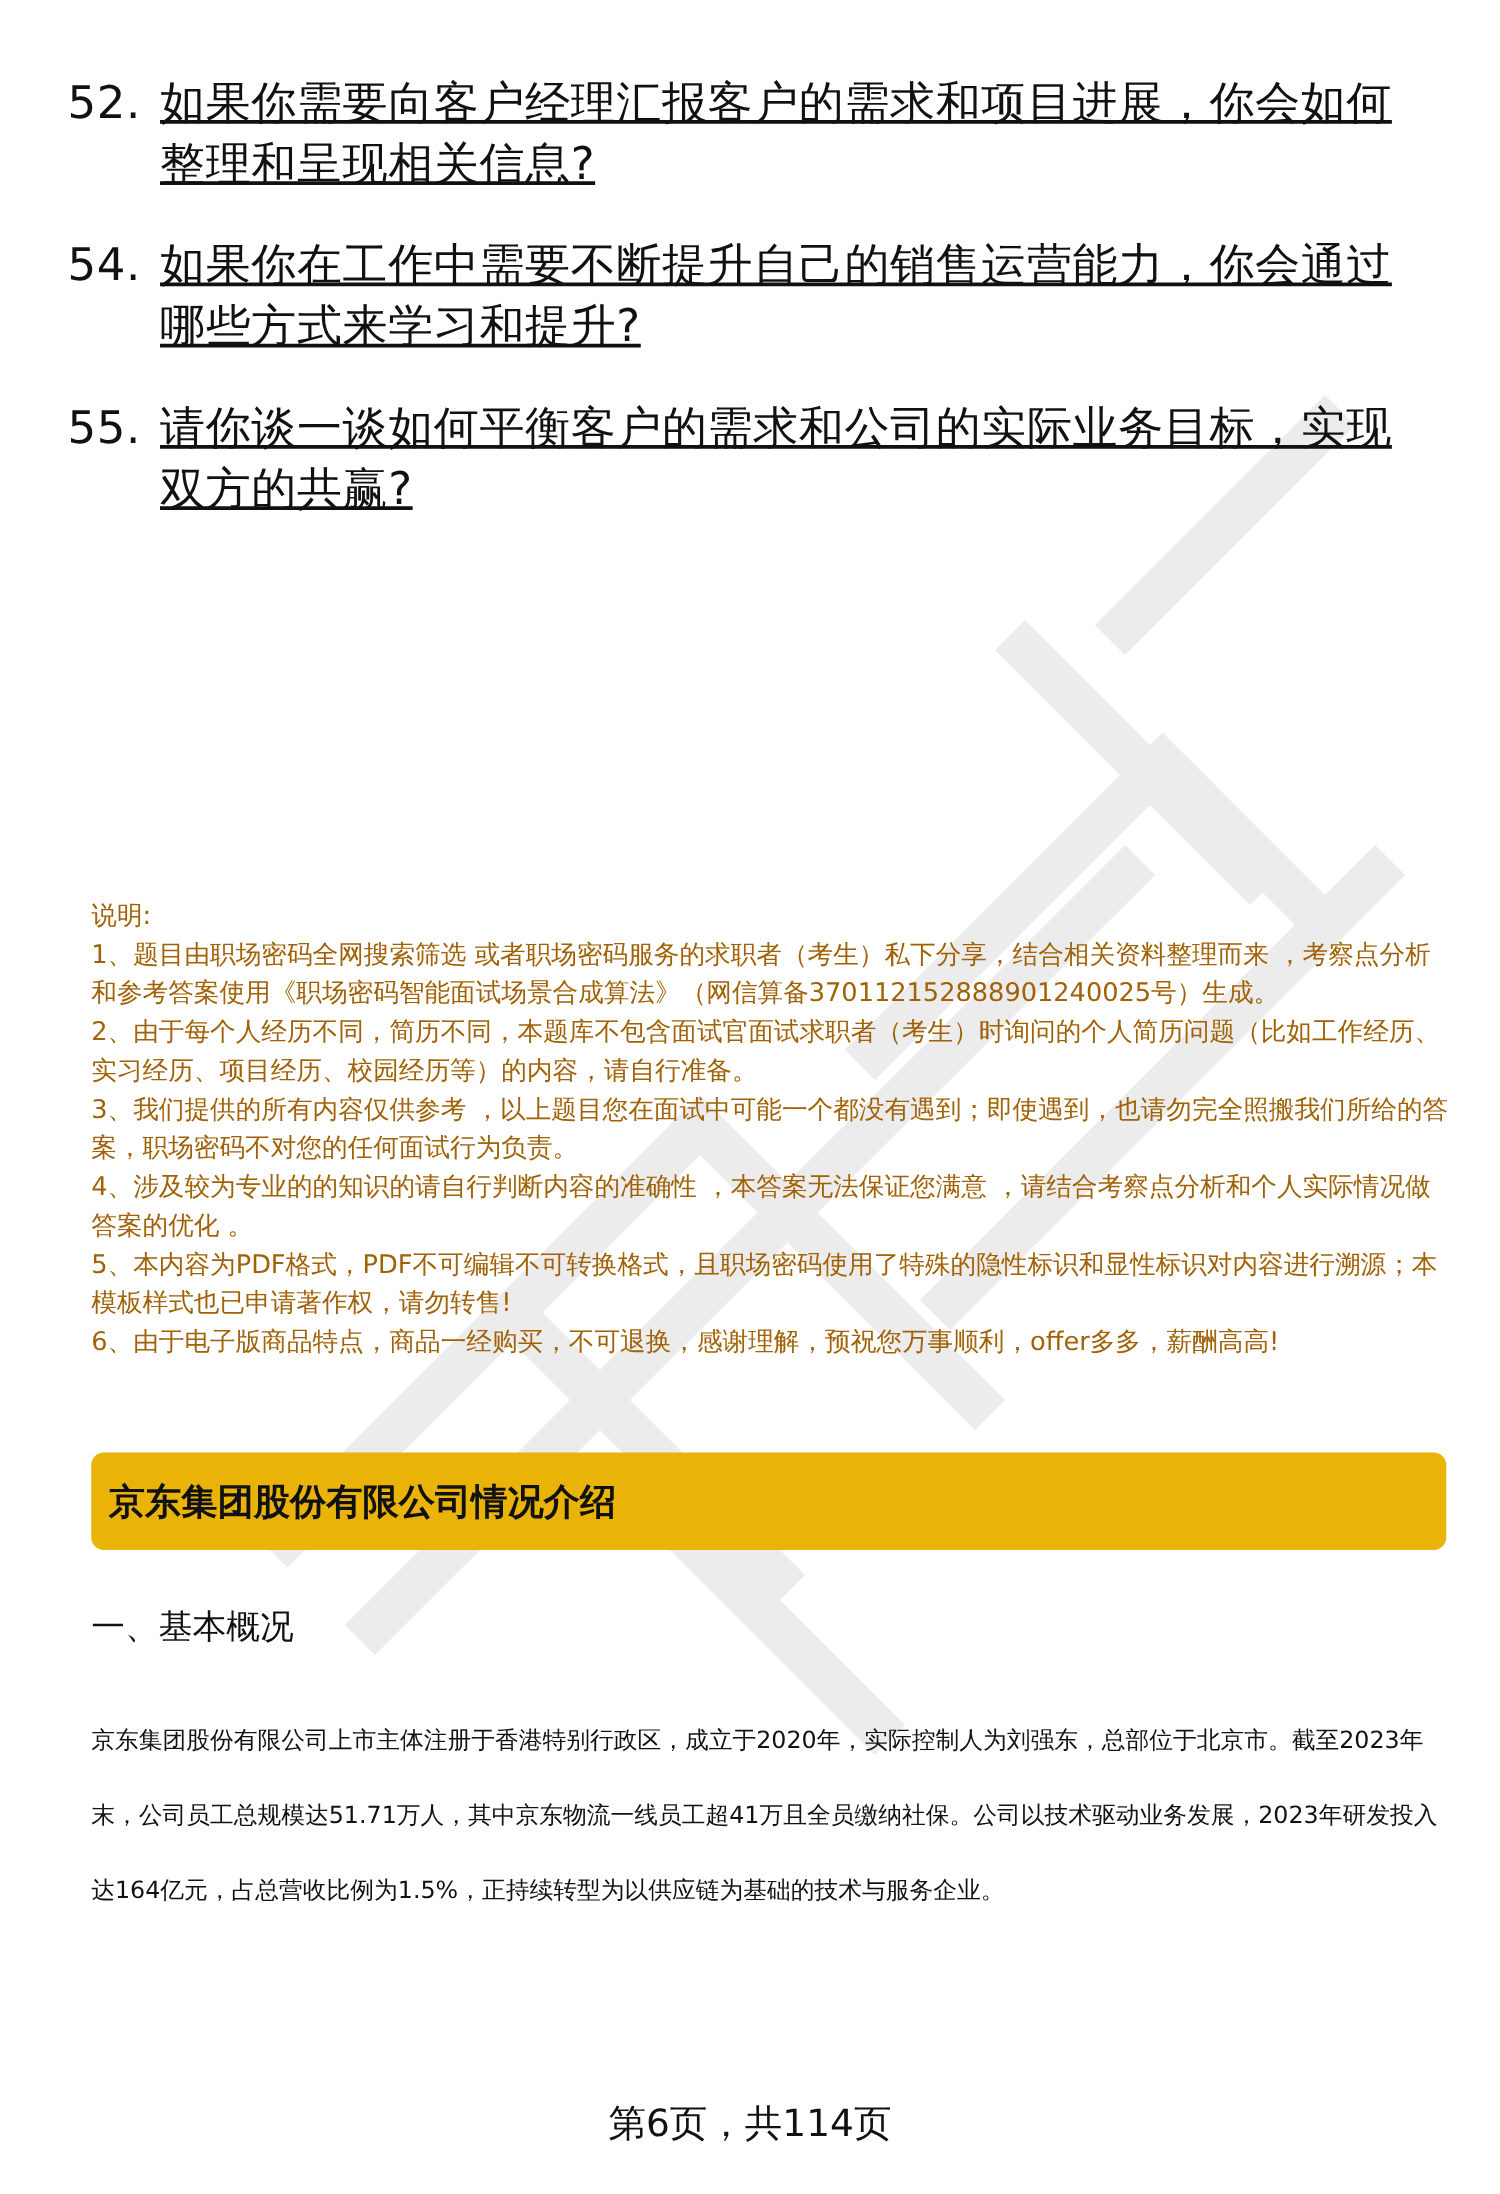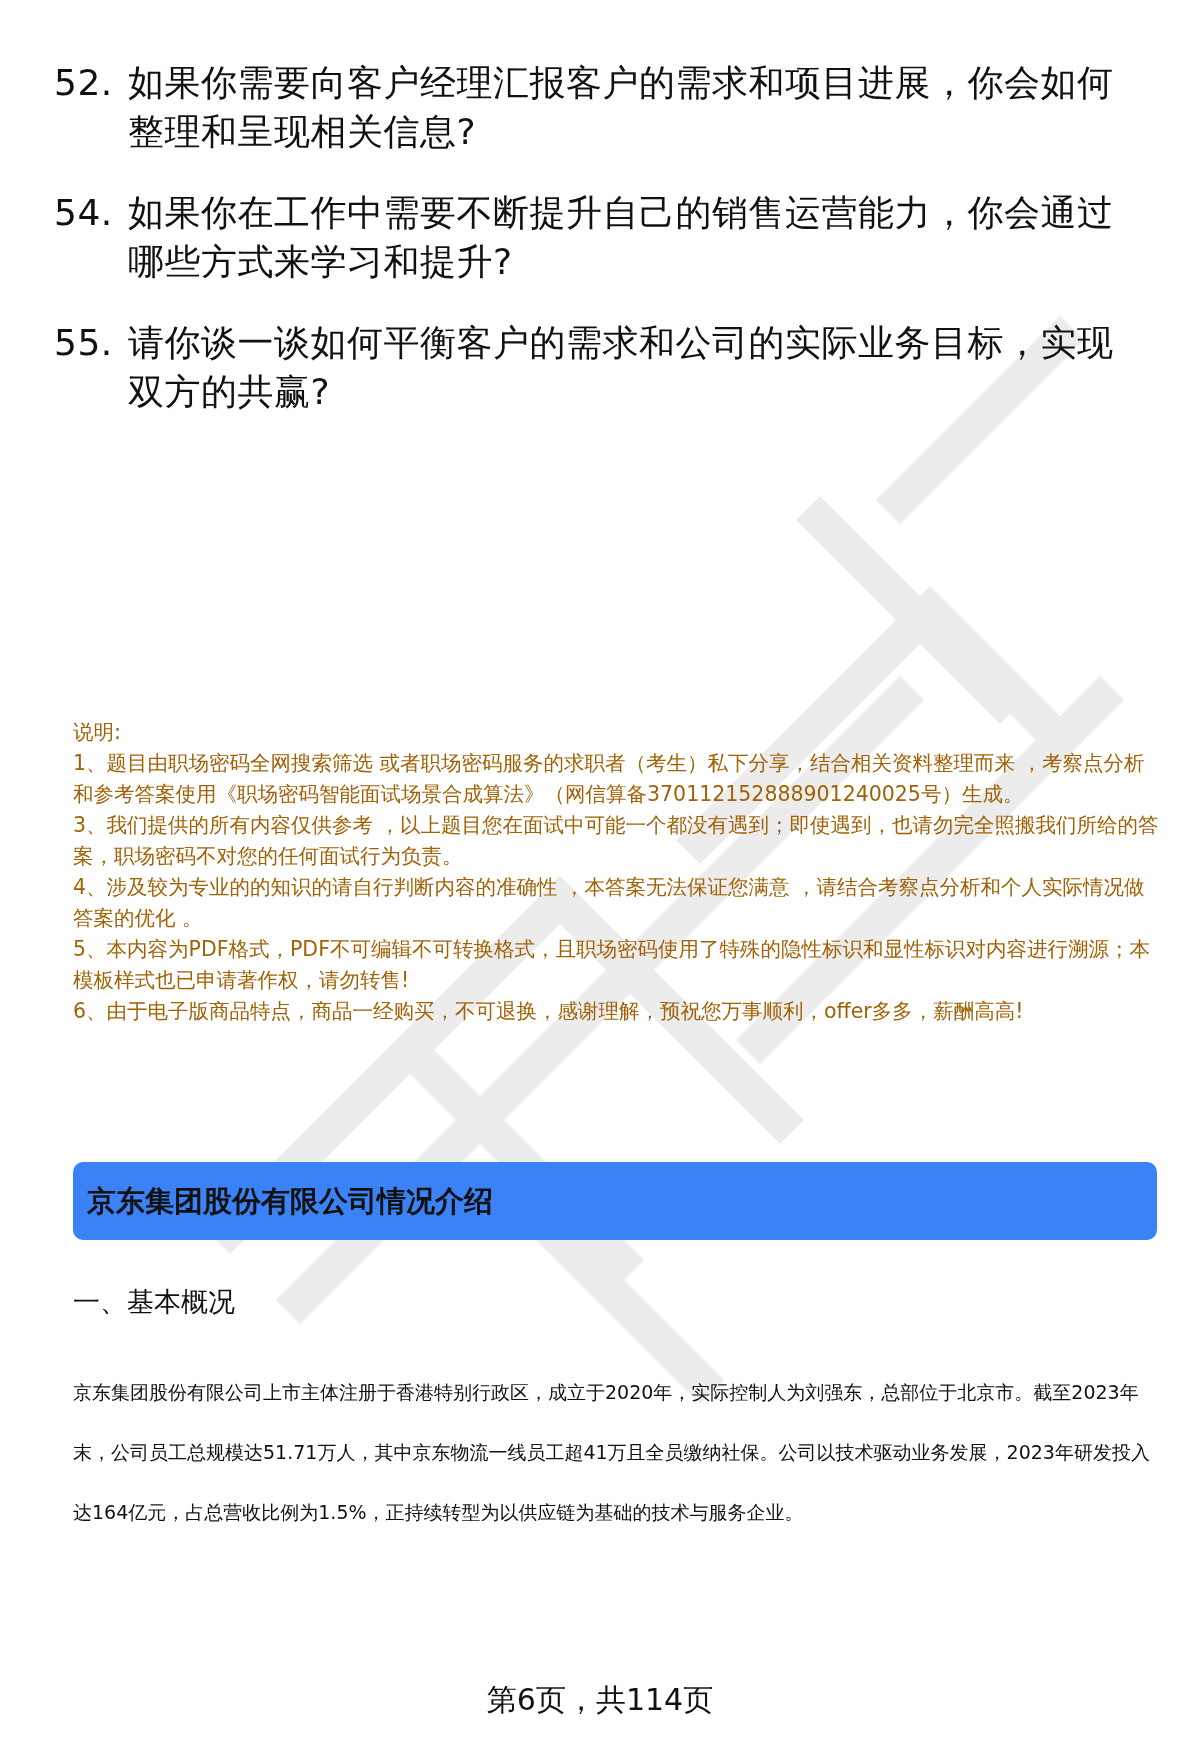--- a/index.html
+++ b/index.html
@@ -3,25 +3,25 @@
 <meta charset="utf-8">
 <style>
   html, body { margin:0; padding:0; }
   body {
     width:1200px; height:1755px; background:#ffffff; position:relative; overflow:hidden;
     font-family:"DejaVu Sans","Liberation Sans",sans-serif; color:#111111;
   }
   .watermark { position:absolute; left:0; top:0; width:1200px; height:1755px; pointer-events:none; z-index:0; }
   .content { position:relative; z-index:1; }
   .questions { position:absolute; left:0; top:58px; width:1200px; }
-  .q { position:relative; padding-left:128px; padding-right:59px; font-size:36px; line-height:49px; margin-bottom:32px; letter-spacing:0.5px; }
+  .q { position:relative; padding-left:128px; padding-right:59px; font-size:36px; line-height:49px; margin-bottom:32px; letter-spacing:0.5px;text-decoration:underline; }
   .q .num { position:absolute; left:54px; top:0; }
   .notes { position:absolute; left:73px; top:717px; width:1090px; font-size:20.5px; line-height:31px; color:#a16207; }
   .notes p { margin:0; }
-  .banner { position:absolute; left:73px; top:1162px; width:1084px; height:78px; background:#3b82f6; border-radius:10px; }
+  .banner { position:absolute; left:73px; top:1162px; width:1084px; height:78px; background:#eab308; border-radius:10px; }
   .banner span { position:absolute; left:14px; top:20px; font-size:29px; font-weight:bold; color:#111; }
   .subhead { position:absolute; left:73px; top:1282px; font-size:27px; line-height:40px; }
   .para { position:absolute; left:73px; top:1362px; width:1092px; font-size:19px; line-height:60px; }
   .footer { position:absolute; left:0; top:1680px; width:1200px; text-align:center; font-size:30px; line-height:40px; }
 </style>
 </head>
 <body>
 
 <svg class="watermark" viewBox="0 0 1200 1755">
   <g stroke="#ececec" stroke-width="34" fill="none" stroke-linecap="square">
@@ -50,20 +50,21 @@
     </div>
     <div class="q">
       <span class="num">55.</span>
       <span>请你谈一谈如何平衡客户的需求和公司的实际业务目标，实现双方的共赢?</span>
     </div>
   </div>
 
   <div class="notes">
     <p>说明:</p>
     <p>1、题目由职场密码全网搜索筛选 或者职场密码服务的求职者（考生）私下分享，结合相关资料整理而来 ，考察点分析和参考答案使用《职场密码智能面试场景合成算法》（网信算备370112152888901240025号）生成。</p>
+    <p>2、由于每个人经历不同，简历不同，本题库不包含面试官面试求职者（考生）时询问的个人简历问题（比如工作经历、实习经历、项目经历、校园经历等）的内容，请自行准备。</p>
     <p>3、我们提供的所有内容仅供参考 ，以上题目您在面试中可能一个都没有遇到；即使遇到，也请勿完全照搬我们所给的答案，职场密码不对您的任何面试行为负责。</p>
     <p>4、涉及较为专业的的知识的请自行判断内容的准确性 ，本答案无法保证您满意 ，请结合考察点分析和个人实际情况做答案的优化 。</p>
     <p>5、本内容为PDF格式，PDF不可编辑不可转换格式，且职场密码使用了特殊的隐性标识和显性标识对内容进行溯源；本模板样式也已申请著作权，请勿转售!</p>
     <p>6、由于电子版商品特点，商品一经购买，不可退换，感谢理解，预祝您万事顺利，offer多多，薪酬高高!</p>
   </div>
 
   <div class="banner">
     <span>京东集团股份有限公司情况介绍</span>
   </div>
 

